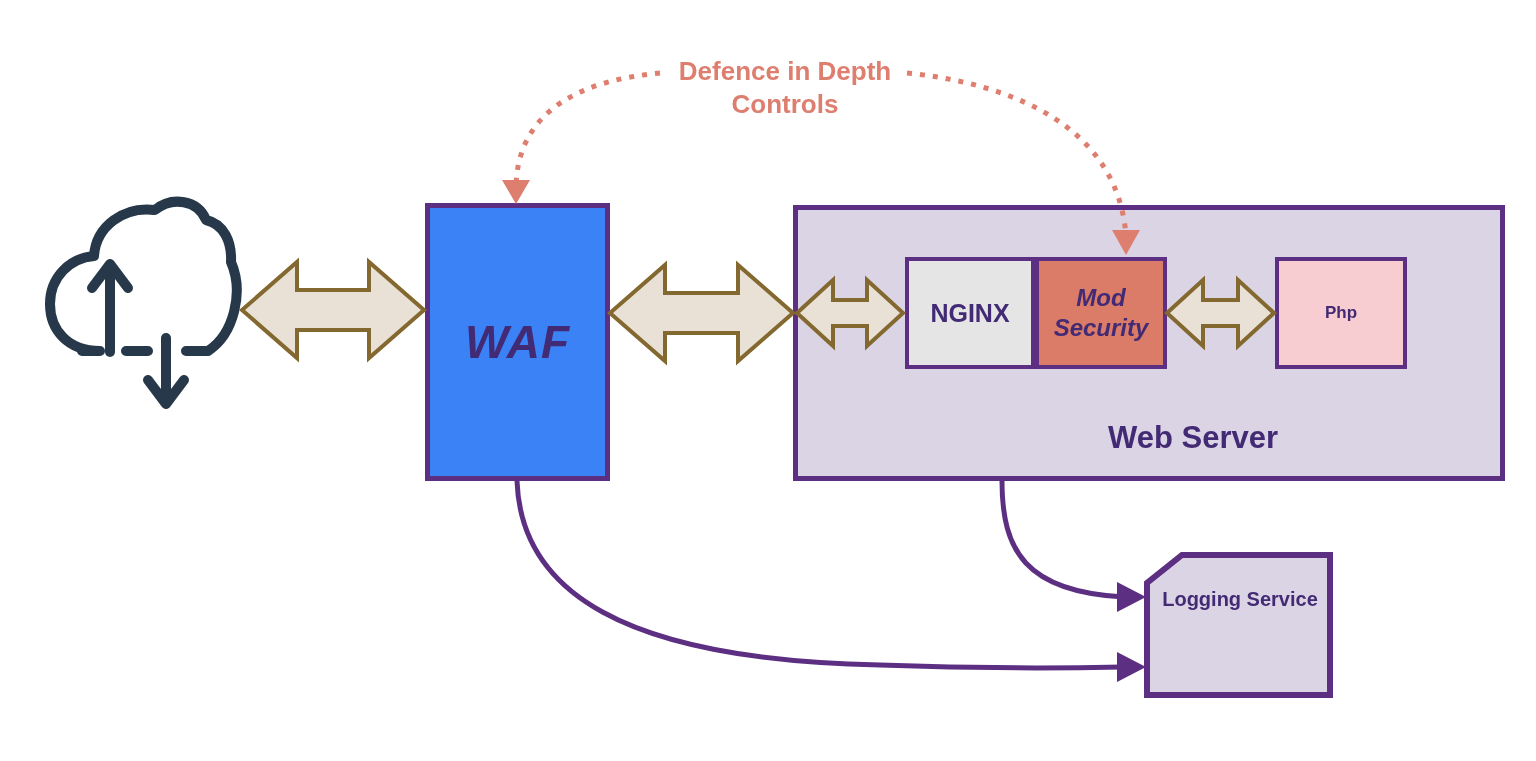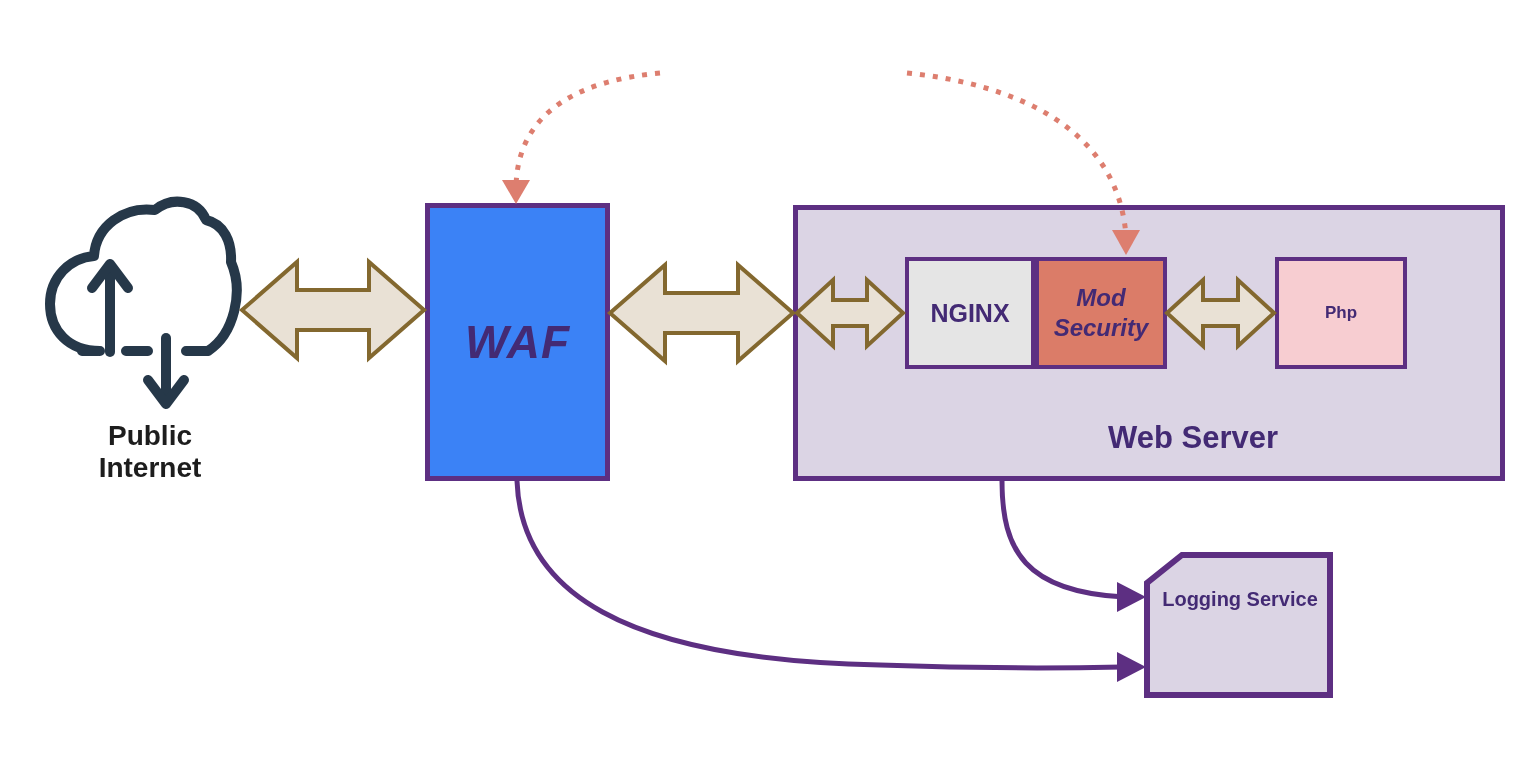--- a/index.html
+++ b/index.html
@@ -121,15 +121,15 @@
       <path d="M 1002 481 C 1002 550, 1025 592, 1124 597"></path>
       <path d="M 517 481 C 521 590, 620 660, 880 665 C 990 669, 1075 668, 1122 667"></path>
     </g>
     <g fill="#5d2f82" stroke="none">
       <polygon points="1117,582 1146,597 1117,612"></polygon>
       <polygon points="1117,652 1146,667 1117,682"></polygon>
     </g>
   </svg>
 
   <div class="logging-label txt">Logging Service</div>
-  <div class="public-internet-label txt">Public Internet</div>
+  <div class="defence-label txt">Defence in Depth Controls</div>
 
 </div>
 
 </body></html>

